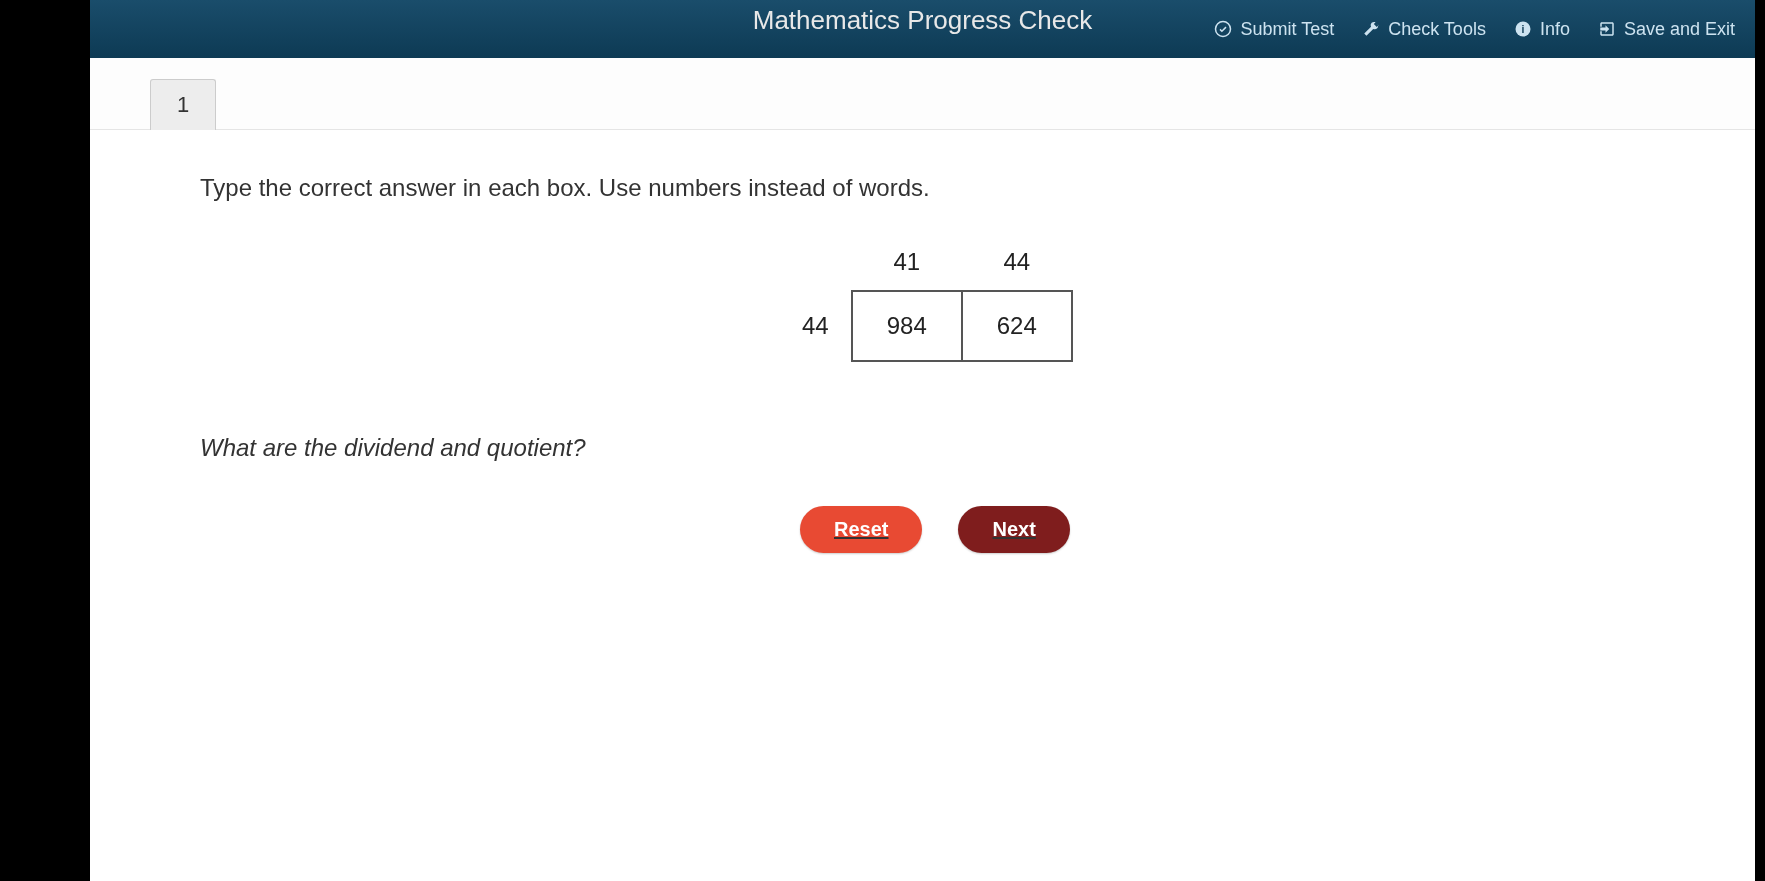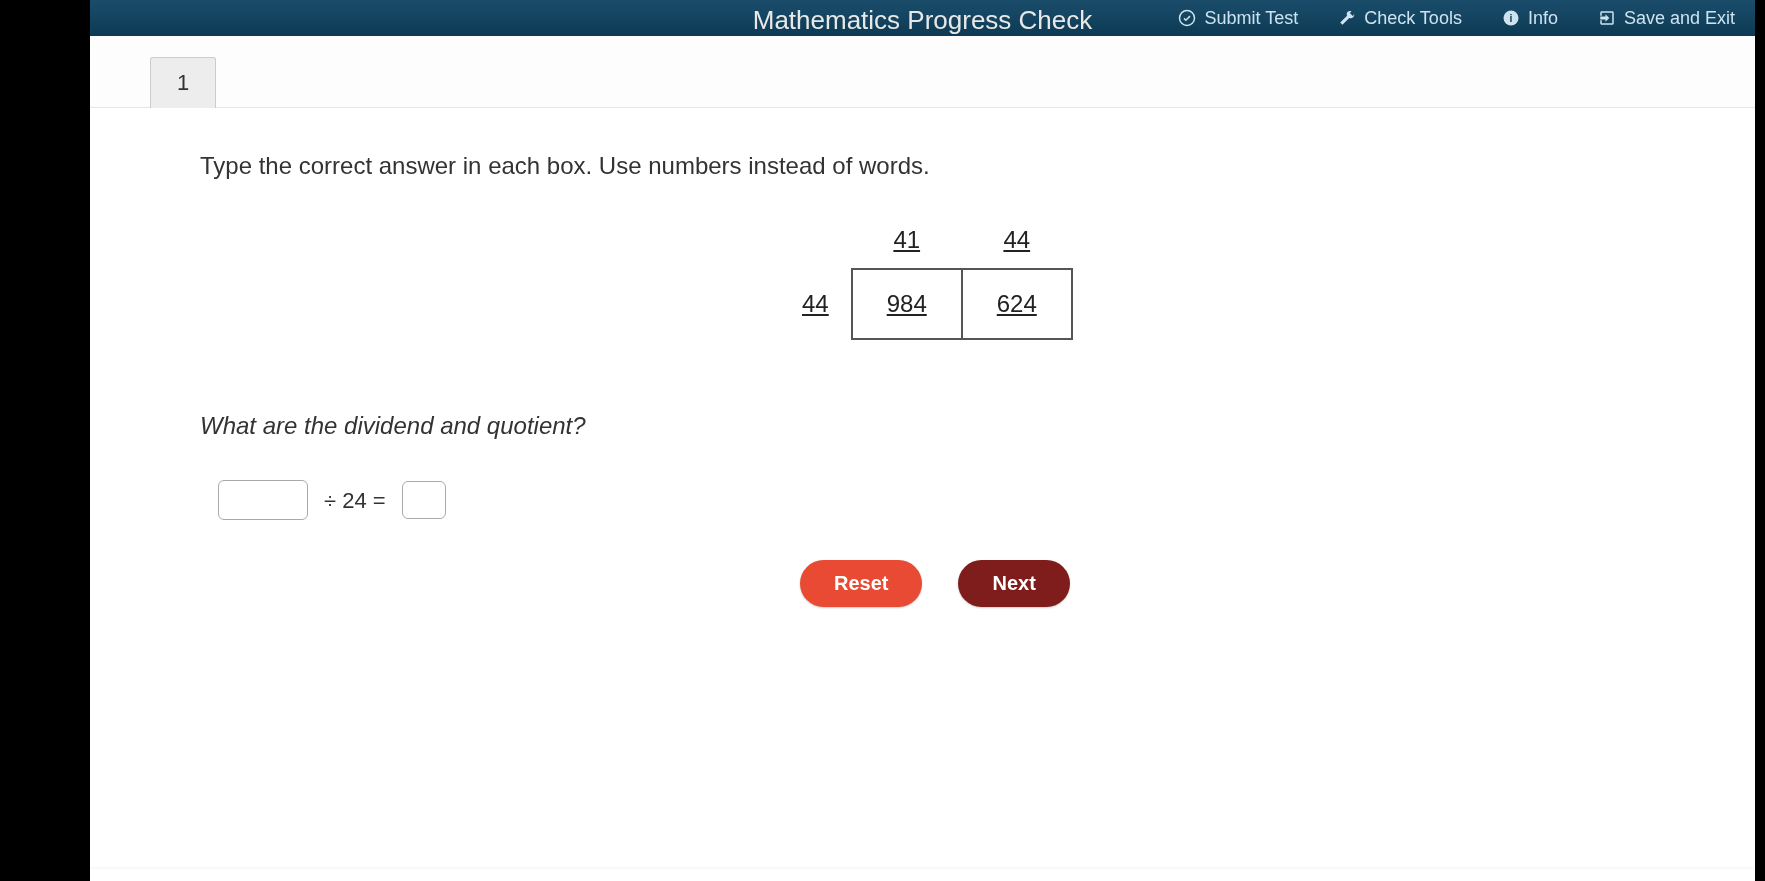--- a/index.html
+++ b/index.html
@@ -19,41 +19,41 @@
     }
     .app-window {
       background: #fff;
       width: 100%;
       height: 100%;
       border-radius: 0;
       overflow: hidden;
     }
     .topbar {
       background: linear-gradient(to bottom, #1a4d6b, #0d3a54);
-      height: 36px;
+      height: 58px;
       display: flex;
       align-items: center;
       color: #fff;
       padding: 0 20px;
       position: relative;
     }
     .topbar-title {
       font-size: 26px;
       font-weight: 400;
       color: #e8e8e8;
       position: absolute;
       left: 50%;
       transform: translateX(-50%);
       top: 5px;
     }
     .topbar-actions {
       margin-left: auto;
       display: flex;
       align-items: center;
-      gap: 40px;
+      gap: 28px;
       font-size: 18px;
     }
     .topbar-action {
       display: flex;
       align-items: center;
       gap: 8px;
       color: #cde3f0;
       cursor: pointer;
       white-space: nowrap;
     }
@@ -109,21 +109,20 @@
       margin-bottom: 40px;
     }
     .area-model table {
       border-collapse: collapse;
       font-size: 24px;
       color: #222;
     }
     .area-model td {
       text-align: center;
       padding: 10px 22px;
-      text-decoration: underline;
     }
     .area-model .boxed {
       border: 2px solid #555;
       padding: 16px 34px;
     }
     .area-model .col1 { width: 110px; }
     .area-model .col2 { width: 80px; }
     .prompt-line {
       margin-top: 18px;
       margin-bottom: 36px;
@@ -144,20 +143,21 @@
       background: #fff;
       font-size: 18px;
       text-align: center;
     }
     .answer-box.small { width: 44px; height: 38px; }
     .action-buttons {
       display: flex;
       gap: 36px;
       margin-top: 40px;
       margin-left: 600px;
+      text-decoration: underline;
     }
     .pill-btn {
       border: none;
       border-radius: 24px;
       padding: 12px 34px;
       font-size: 20px;
       font-weight: 700;
       color: #fff;
       cursor: pointer;
       box-shadow: 0 1px 2px rgba(0,0,0,0.2);
@@ -230,25 +230,20 @@
                 <td>44</td>
                 <td class="boxed col1">984</td>
                 <td class="boxed col2">624</td>
               </tr>
             </tbody>
               </table>
           </div>
 
           <div class="prompt-line">What are the dividend and quotient?</div>
 
-          <div class="equation-line">
-            <input class="answer-box" type="text" style="">
-            <span>÷ 24 =</span>
-            <input class="answer-box small" type="text" style="">
-          </div>
 
           <div class="action-buttons">
             <button class="pill-btn pill-reset">Reset</button>
             <button class="pill-btn pill-next">Next</button>
           </div>
         </div>
       </div>
     </div>
   </div>
 </div>

